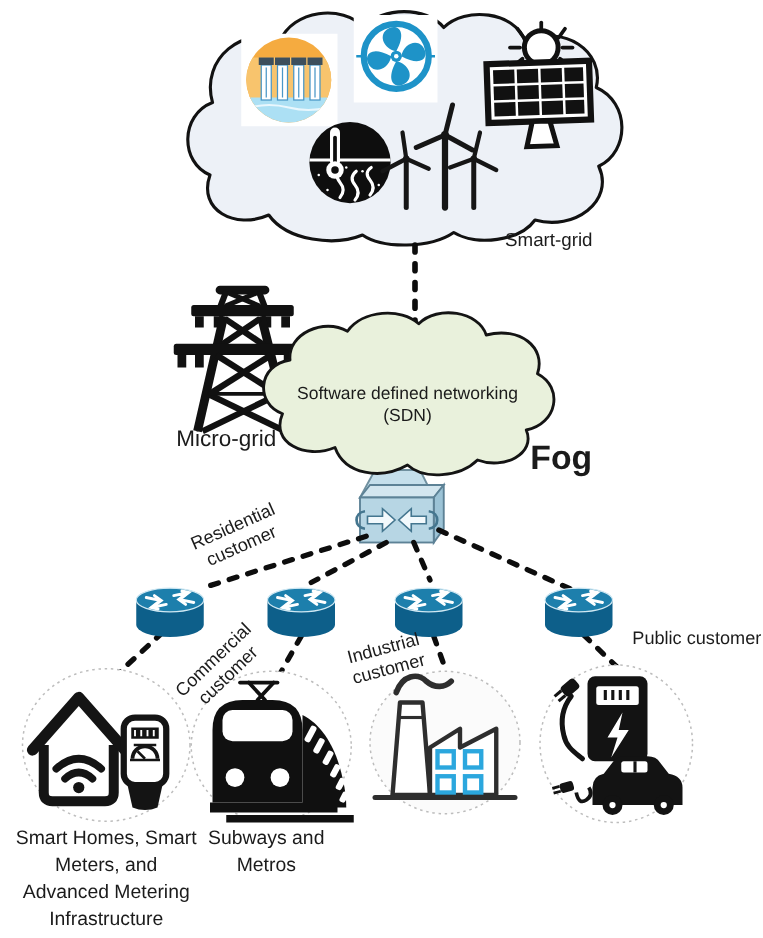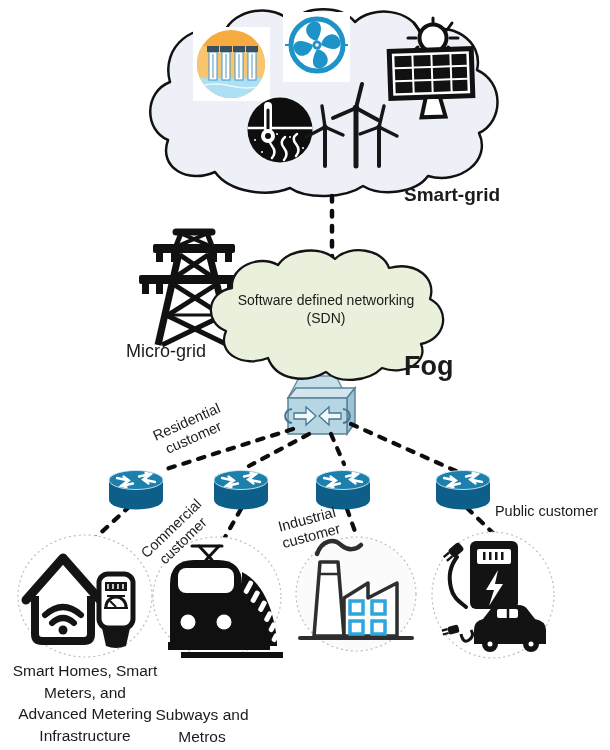--- a/index.html
+++ b/index.html
@@ -1,32 +1,32 @@
 <!DOCTYPE html>
 <html><head>
 <meta charset="utf-8">
 <style>
   html,body{margin:0;padding:0;background:#fff;}
   #canvas{position:relative;width:610px;height:750px;background:#fff;overflow:hidden;
           font-family:"Liberation Sans",sans-serif;}
   #gfx{position:absolute;left:0;top:0;}
   .lbl{position:absolute;color:#1b1b1b;white-space:pre-line;text-align:center;
        font-family:"Liberation Sans",sans-serif;line-height:1.18;}
-  .lbl-smart-grid{left:404px;top:184px;width:120px;font-size:19px;text-align:left;font-weight:bold;}
-  .lbl-micro-grid{left:126px;top:341px;width:110px;font-size:18px;text-align:left;}
-  .lbl-sdn{left:216px;top:292px;width:220px;font-size:14px;line-height:17.5px;text-align:center;}
-  .lbl-fog{left:404px;top:351px;width:90px;font-size:27px;font-weight:bold;text-align:left;}
+  .lbl-smart-grid{left:404px;top:184px;width:120px;font-size:15px;text-align:left;}
+  .lbl-micro-grid{left:126px;top:341px;width:110px;font-size:18px;text-align:center;}
+  .lbl-sdn{left:216px;top:306px;width:220px;font-size:14px;line-height:17.5px;text-align:center;}
+  .lbl-fog{left:404px;top:351px;width:90px;font-size:27px;font-weight:bold;text-align:center;}
   .lbl-rot{font-size:14.5px;line-height:16.5px;}
   .lbl-res{left:135px;top:413px;width:110px;transform:rotate(-24deg);}
   .lbl-com{left:122px;top:518px;width:110px;transform:rotate(-44deg);}
   .lbl-ind{left:254px;top:511px;width:110px;transform:rotate(-15deg);}
-  .lbl-pub{left:484px;top:503px;width:125px;font-size:14.5px;text-align:center;}
+  .lbl-pub{left:484px;top:503px;width:125px;font-size:14.5px;text-align:right;}
   .caption{font-size:15.5px;line-height:21.5px;}
   .cap-1{left:-5px;top:660px;width:180px;}
-  .cap-2{left:132px;top:660px;width:140px;margin-top:44px;}
+  .cap-2{left:143px;top:660px;width:140px;}
   .cap-3{left:280px;top:666px;width:140px;}
   .cap-4{left:427px;top:659px;width:140px;}
 </style>
 </head>
 <body>
 
 <div id="canvas">
 
 <svg id="gfx" width="610" height="750" viewBox="0 0 610 750">
   <defs>

